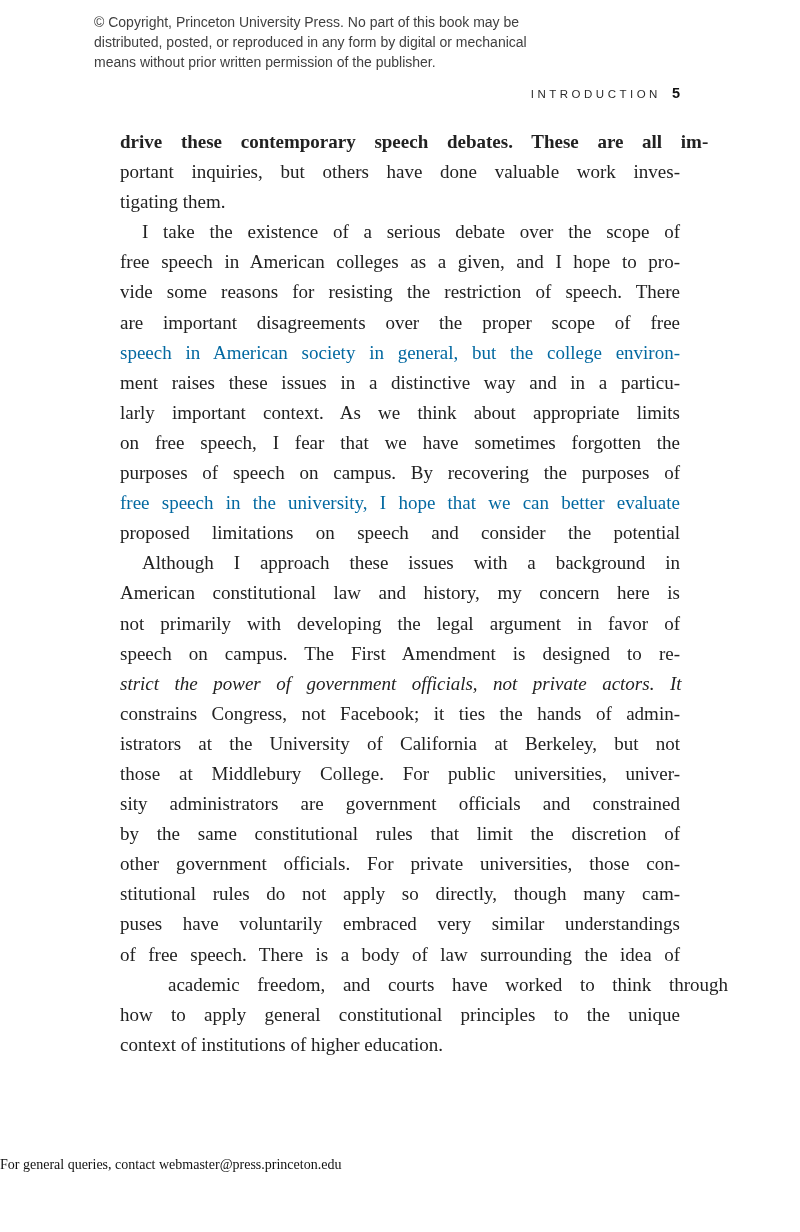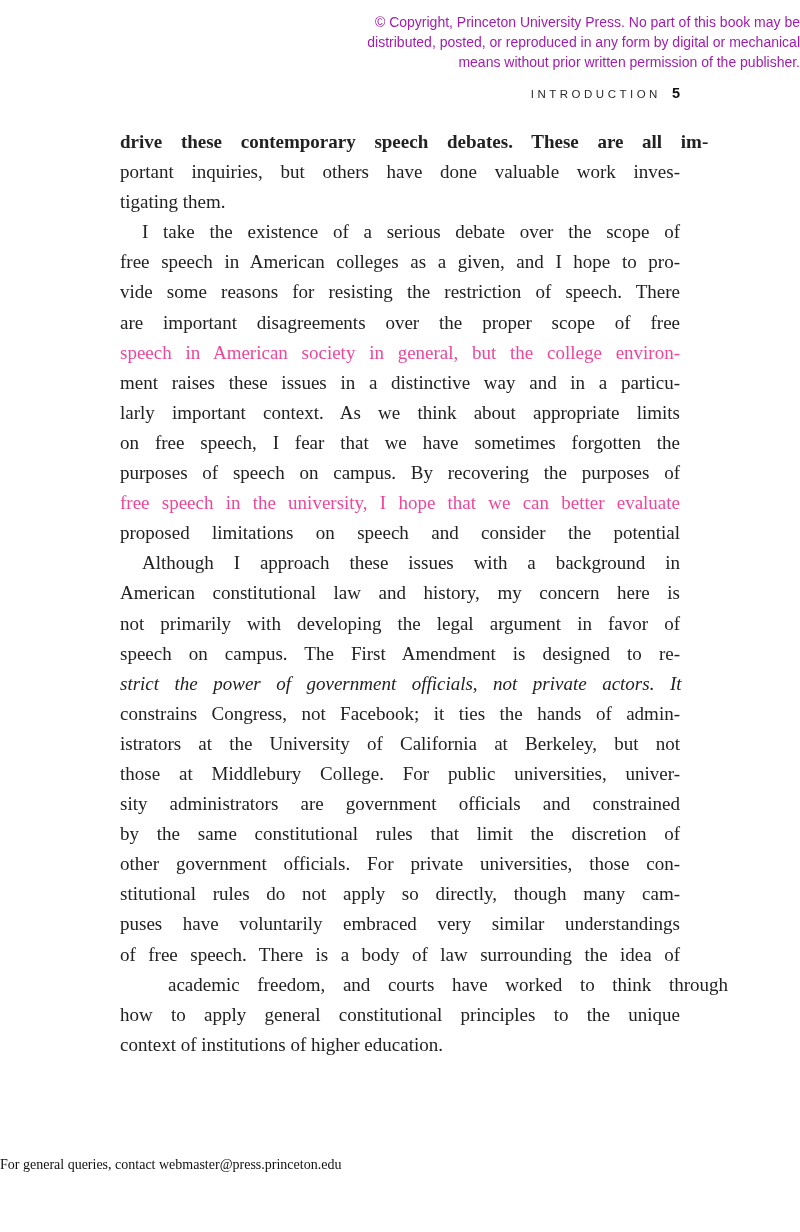--- a/index.html
+++ b/index.html
@@ -10,25 +10,25 @@
     height: 1232px;
     background: #ffffff;
     font-family: "Liberation Serif", serif;
     overflow: hidden;
   }
   .copyright {
     position: absolute;
     top: 12px;
     left: 94px;
     right: 0;
-    text-align: right;
+    text-align: left;
     font-family: "Liberation Sans", sans-serif;
     font-size: 14px;
     line-height: 20px;
-    color: #a21caf;
+    color: #404040;
   }
   .running-head {
     position: absolute;
     top: 85px;
     right: 120px;
     display: flex;
     align-items: baseline;
     font-family: "Liberation Sans", sans-serif;
   }
   .running-head .rh-title {
@@ -46,21 +46,21 @@
     position: absolute;
     top: 127px;
     left: 120px;
     width: 560px;
     font-size: 19px;
     line-height: 30.1px;
     color: #222222;
   }
   .line { white-space: nowrap; }
   .line.indent { padding-left: 22px; }
-  .line.muted { color: #ec4899; }
+  .line.muted { color: #0369a1; }
   .footer {
     position: absolute;
     top: 1157px;
     left: 0;
     right: 0;
     text-align: left;
     font-family: Liberation Serif, serif;
     font-size: 14px;
     color: #111111;
   }

